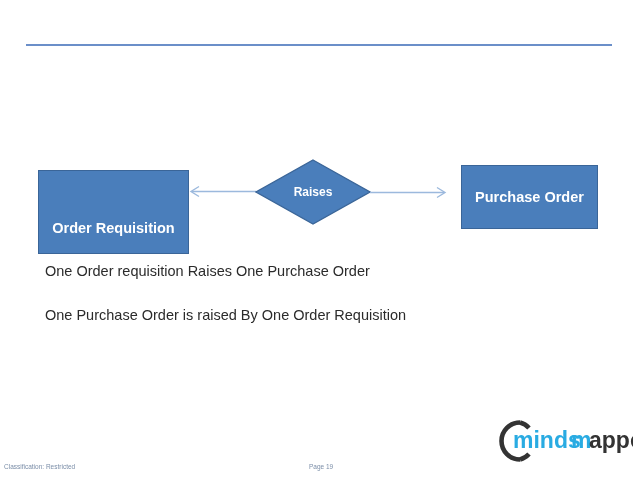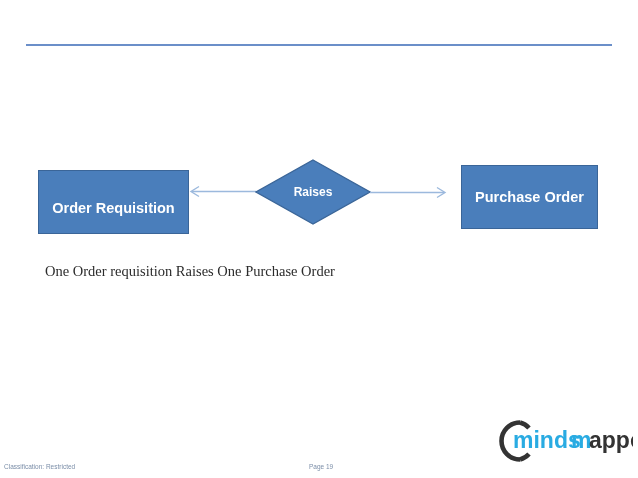--- a/index.html
+++ b/index.html
@@ -57,21 +57,21 @@
     justify-content: center;
     color: #ffffff;
     font-weight: bold;
     font-size: 14.5px;
     white-space: nowrap;
   }
   #entity-left {
     left: 38px;
     top: 170px;
     width: 151px;
-    height: 64px;
+    height: 84px;
     align-items: flex-end;
     padding-bottom: 17px;
   }
   #entity-right {
     left: 461px;
     top: 165px;
     width: 137px;
     height: 64px;
   }
 
@@ -106,21 +106,21 @@
   }
 
   
   .body-line {
     position: absolute;
     left: 45px;
     font-size: 14.5px;
     color: #2b2b2b;
     white-space: nowrap;
   }
-  #body-line-1 { top: 263px; font-family: Liberation Serif, serif; }
+  #body-line-1 { top: 263px; }
   #body-line-2 { top: 307px; }
 
   
   .footer-classification {
     position: absolute;
     left: 4px;
     top: 463px;
     font-size: 6.5px;
     color: #7b8ea8;
     white-space: nowrap;
@@ -170,20 +170,21 @@
   <svg class="connector" style="left:368px; top:184px;" width="82" height="18" viewBox="0 0 82 18">
     <line x1="2" y1="8.5" x2="76" y2="8.5" stroke="#9cb9dd" stroke-width="1.4"></line>
     <polyline points="69,3.5 77,8.5 69,13.5" fill="none" stroke="#9cb9dd" stroke-width="1.4"></polyline>
   </svg>
 
   <div class="entity-box" id="entity-right">
     <span>Purchase Order</span>
   </div>
 
   <div class="body-line" id="body-line-1">One Order requisition Raises One Purchase Order</div>
+  <div class="body-line" id="body-line-2">One Purchase Order is raised By One Order Requisition</div>
 
   <div class="footer-classification">Classification: Restricted</div>
   <div class="footer-page">Page 19</div>
 
   <div class="logo">
     <svg width="146" height="48" viewBox="0 0 146 48">
 
       <path d="M33 5.5 A18.5 18.5 0 1 0 33 42.5" fill="none" stroke="#333333" stroke-width="4.6" stroke-linecap="butt"></path>
       <path d="M33 5.5 A18.5 18.5 0 0 1 42 11" fill="none" stroke="#333333" stroke-width="4.6" stroke-linecap="butt"></path>
       <path d="M33 42.5 A18.5 18.5 0 0 0 42 37" fill="none" stroke="#333333" stroke-width="4.6" stroke-linecap="butt"></path>

